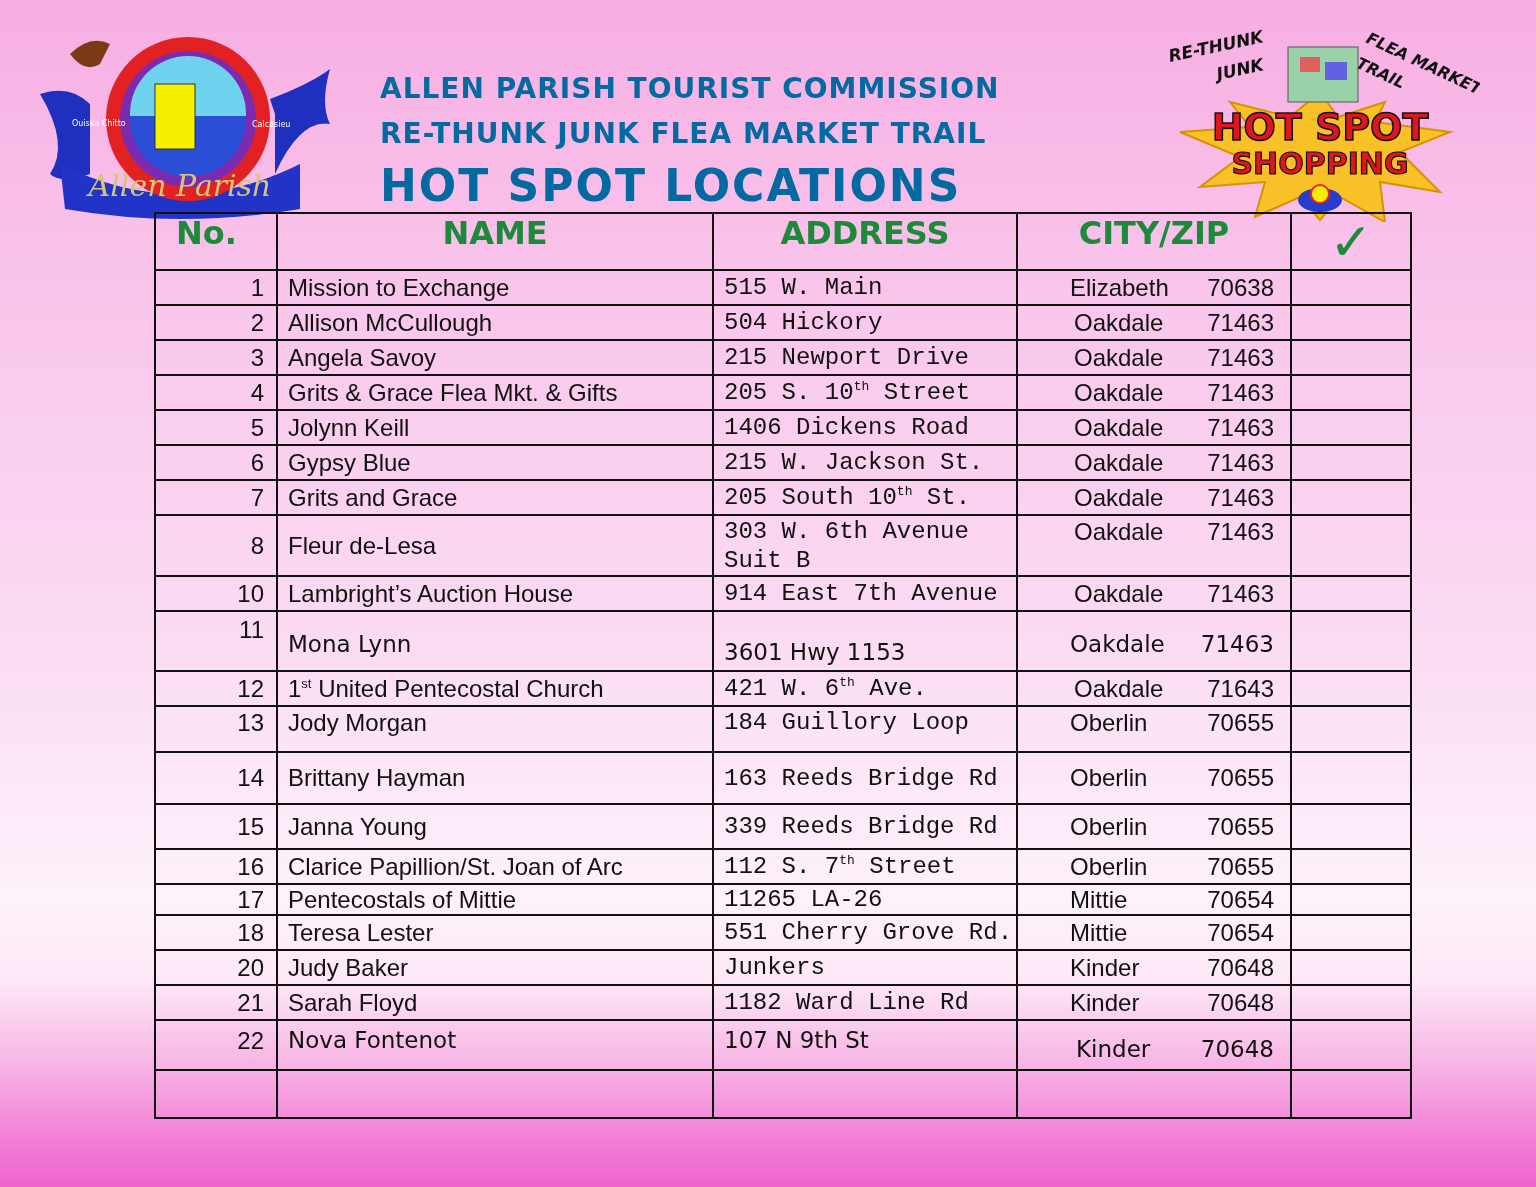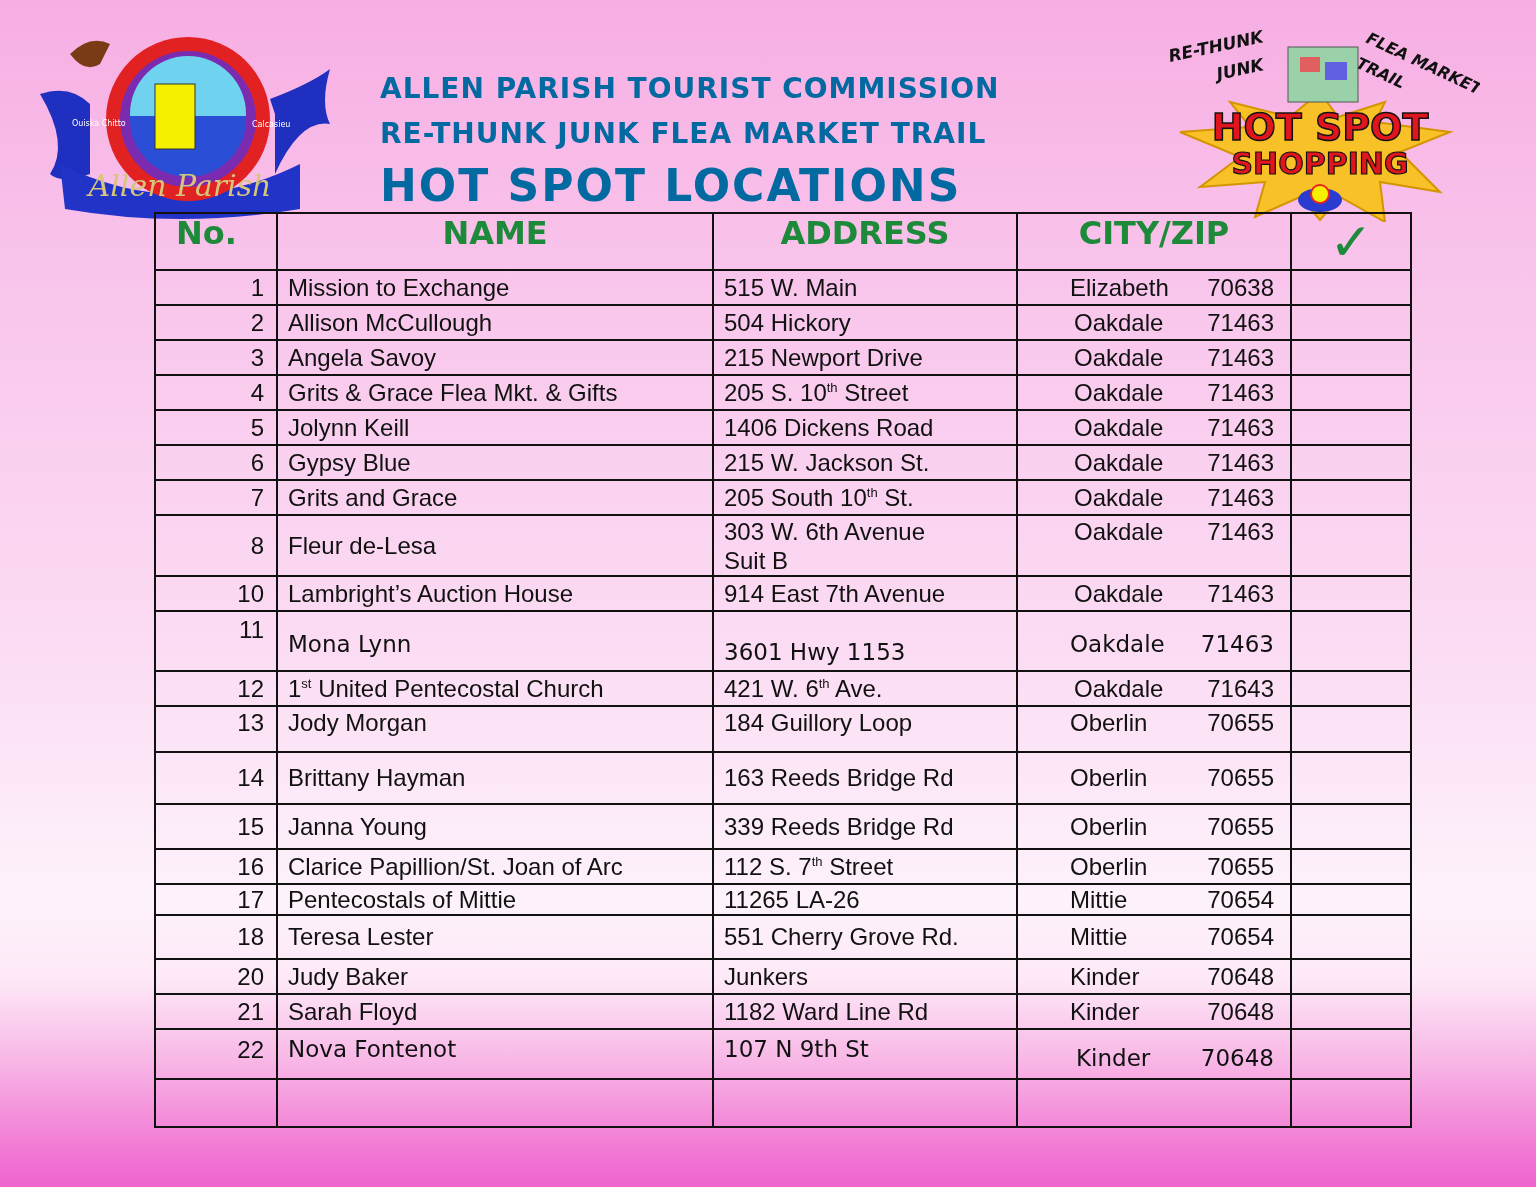--- a/index.html
+++ b/index.html
@@ -17,21 +17,21 @@
   .logo-left { position:absolute; left:30px; top:24px; width:305px; height:195px; }
   
   .logo-right { position:absolute; left:1160px; top:22px; width:320px; height:200px; }
 
   table.grid { position:absolute; left:154px; top:212px; border-collapse:collapse; table-layout:fixed; }
   table.grid td, table.grid th { border:2px solid #111; padding:0; vertical-align:middle; }
   table.grid th { color:#1d8a3a; font-family:"DejaVu Sans", sans-serif; font-weight:bold; font-size:32px; vertical-align:top; }
   table.grid td { font-size:24px; color:#111; }
   .c-no { width:108px; text-align:right; padding-right:12px !important; }
   .c-name { width:424px; padding-left:10px !important; }
-  .c-addr { width:292px; padding-left:10px !important; }
+  .c-addr { width:292px; padding-left:10px !important;font-family:Liberation Mono, monospace; }
   .c-city { width:272px; }
   .c-chk { width:118px; }
   .city-wrap { display:flex; justify-content:space-between; padding:0 16px 0 52px;align-items:center; }
   .top { vertical-align:top !important; }
   sup { font-size:13px; line-height:0; vertical-align:super; }
   .check { color:#1d8a3a; font-size:52px; line-height:52px; font-weight:bold; }
 </style>
 </head>
 <body>
 
@@ -280,21 +280,21 @@
     <td class="c-name">Pentecostals of Mittie</td>
     <td class="c-addr">11265 LA-26</td>
     <td class="c-city">
           <div class="city-wrap" style="padding-left:52px">
             <span>Mittie</span>
             <span>70654</span>
           </div>
         </td>
     <td class="c-chk"></td>
   </tr>
-  <tr style="height:44px">
+  <tr style="height:35px">
     <td class="c-no">18</td>
     <td class="c-name">Teresa Lester</td>
     <td class="c-addr">551 Cherry Grove Rd.</td>
     <td class="c-city">
           <div class="city-wrap" style="padding-left:52px">
             <span>Mittie</span>
             <span>70654</span>
           </div>
         </td>
     <td class="c-chk"></td>

